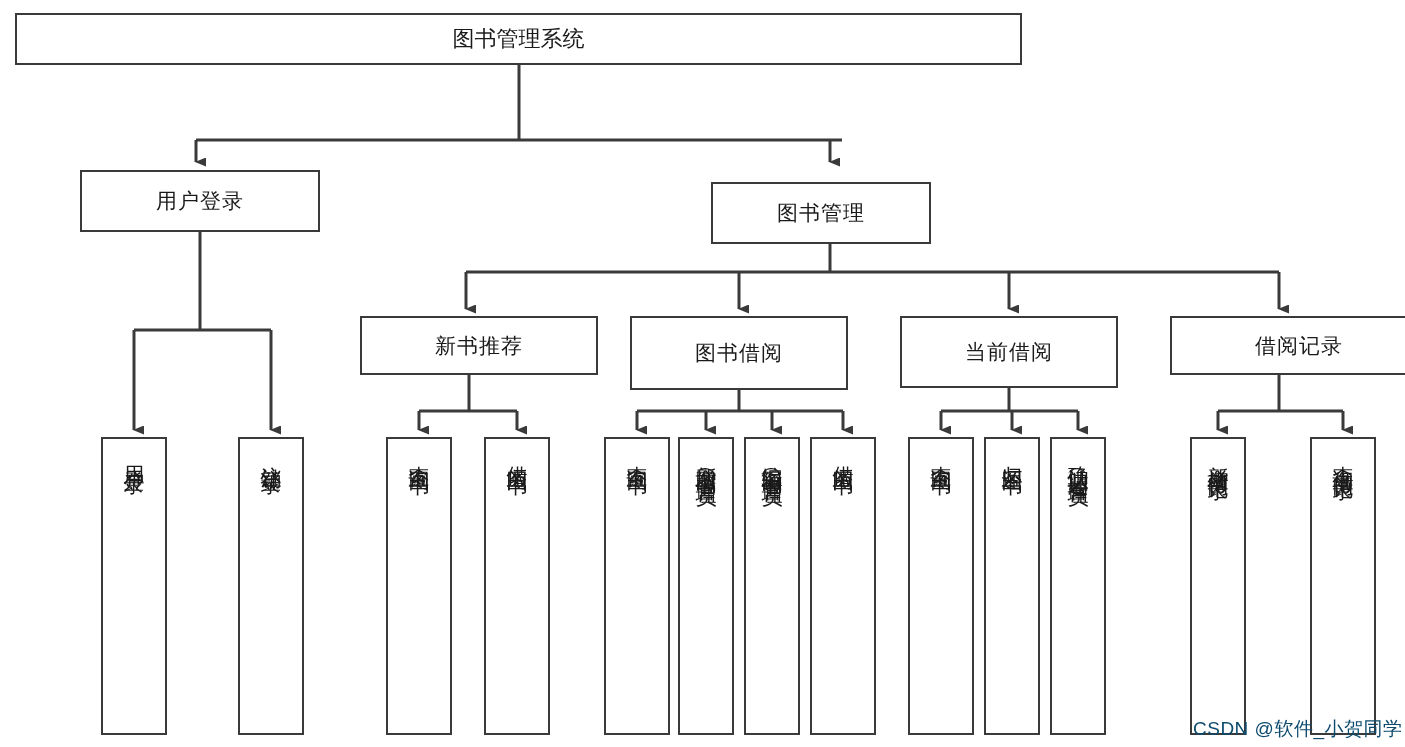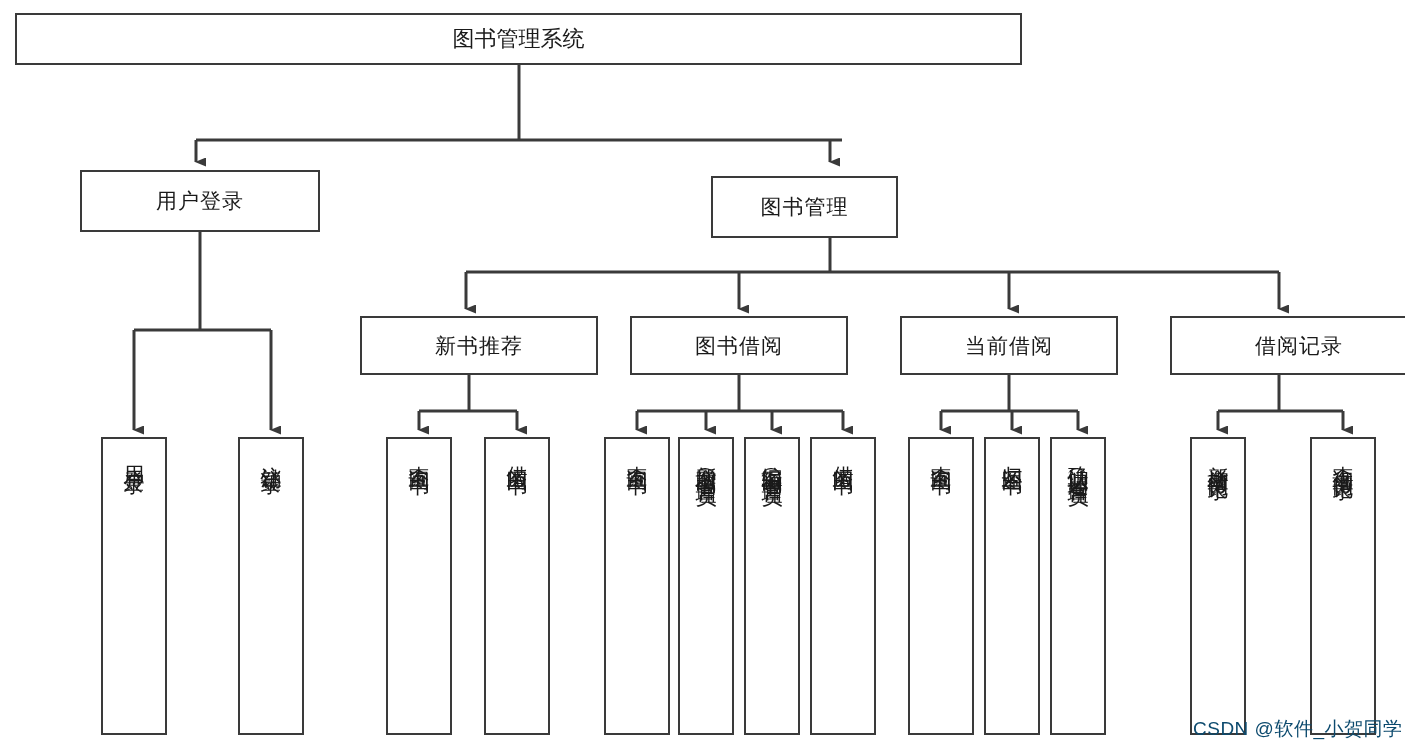--- a/index.html
+++ b/index.html
@@ -119,25 +119,25 @@
       <path d="M1279,375 L1279,411"></path>
       <path d="M1218,411 L1343,411"></path>
       <path d="M1218,411 L1218,430" marker-end="url(#arrowhead)"></path>
       <path d="M1343,411 L1343,430" marker-end="url(#arrowhead)"></path>
     </g>
   </svg>
 
   <div class="node root" id="node-root" style="left: 15px; top: 13px; width: 1007px; height: 52px;">图书管理系统</div>
 
   <div class="node h" id="node-l2-0" style="left: 80px; top: 170px; width: 240px; height: 62px;">用户登录</div>
-  <div class="node h" id="node-l2-1" style="left: 711px; top: 176px; width: 187px; height: 62px;">图书管理</div>
+  <div class="node h" id="node-l2-1" style="left: 711px; top: 182px; width: 220px; height: 62px;">图书管理</div>
 
   <div class="node h" id="node-l3-0" style="left: 360px; top: 316px; width: 238px; height: 59px;">新书推荐</div>
-  <div class="node h" id="node-l3-1" style="left: 630px; top: 316px; width: 218px; height: 59px;">图书借阅</div>
-  <div class="node h" id="node-l3-2" style="left: 900px; top: 316px; width: 218px; height: 59px;">当前借阅</div>
+  <div class="node h" id="node-l3-1" style="left: 630px; top: 316px; width: 218px; height: 74px;">图书借阅</div>
+  <div class="node h" id="node-l3-2" style="left: 900px; top: 316px; width: 218px; height: 72px;">当前借阅</div>
   <div class="node h" id="node-l3-3" style="left: 1170px; top: 316px; width: 258px; height: 59px;">借阅记录</div>
 
   <div id="leaf-layer">
       <div class="node leaf" style="left: 101px; top: 437px; width: 66px; height: 298px;">
         <span class="vtext">用户登录</span>
       </div>
       <div class="node leaf" style="left: 238px; top: 437px; width: 66px; height: 298px;">
         <span class="vtext">注销登录</span>
       </div>
       <div class="node leaf" style="left: 386px; top: 437px; width: 66px; height: 298px;">

